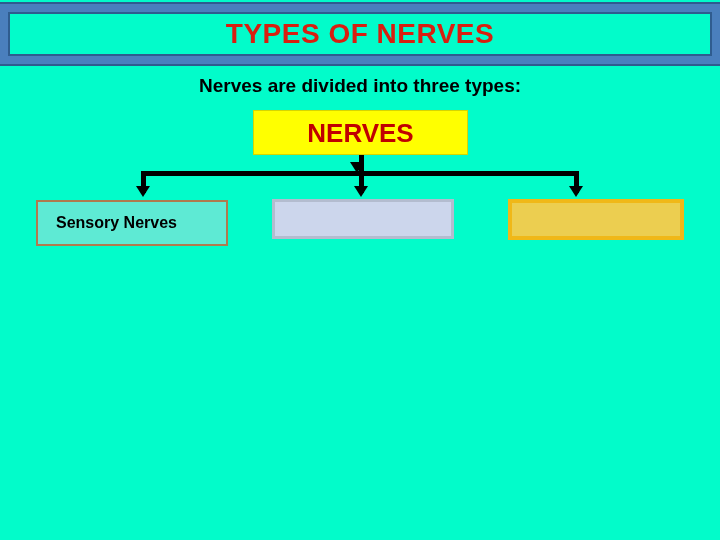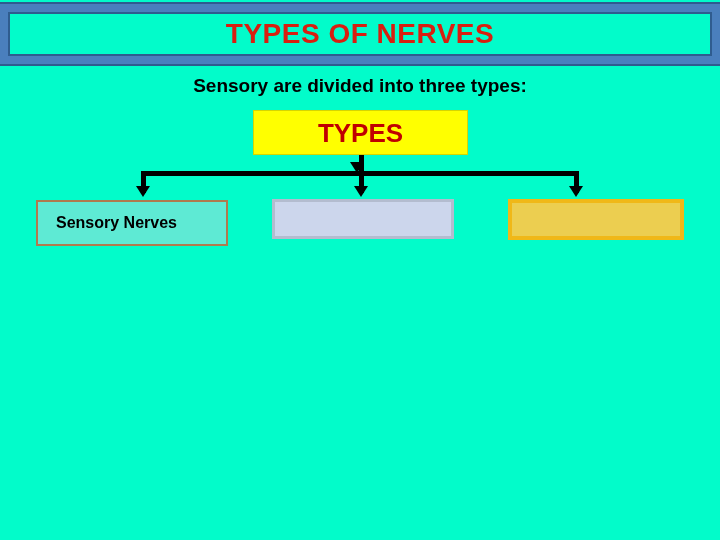--- a/index.html
+++ b/index.html
@@ -193,24 +193,24 @@
 <body>
 
 <div id="slide">
 
   <div id="title-frame">
     <div id="title-inner">
       <span id="title-text">TYPES OF NERVES</span>
     </div>
   </div>
 
-  <div id="subtitle">Sensory are divided into three types:</div>
+  <div id="subtitle">Nerves are divided into three types:</div>
 
   <div id="nerve-box">
-    <span id="nerve-label">TYPES</span>
+    <span id="nerve-label">NERVES</span>
   </div>
 
   <div class="conn" id="stem-top"></div>
   <div class="arrowhead" id="head-center-upper"></div>
   <div class="conn" id="hbar"></div>
   <div class="conn" id="drop-left"></div>
   <div class="conn" id="drop-mid"></div>
   <div class="conn" id="drop-right"></div>
   <div class="arrowhead" id="head-left"></div>
   <div class="arrowhead" id="head-mid"></div>

